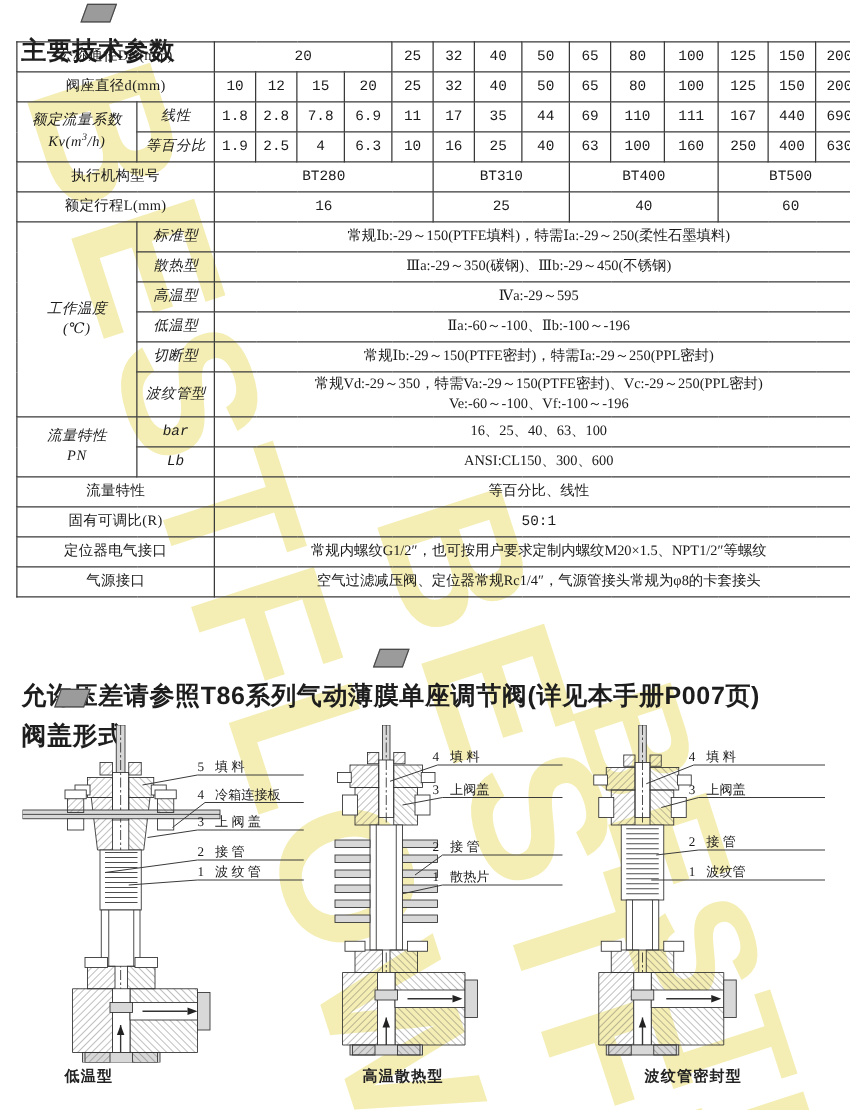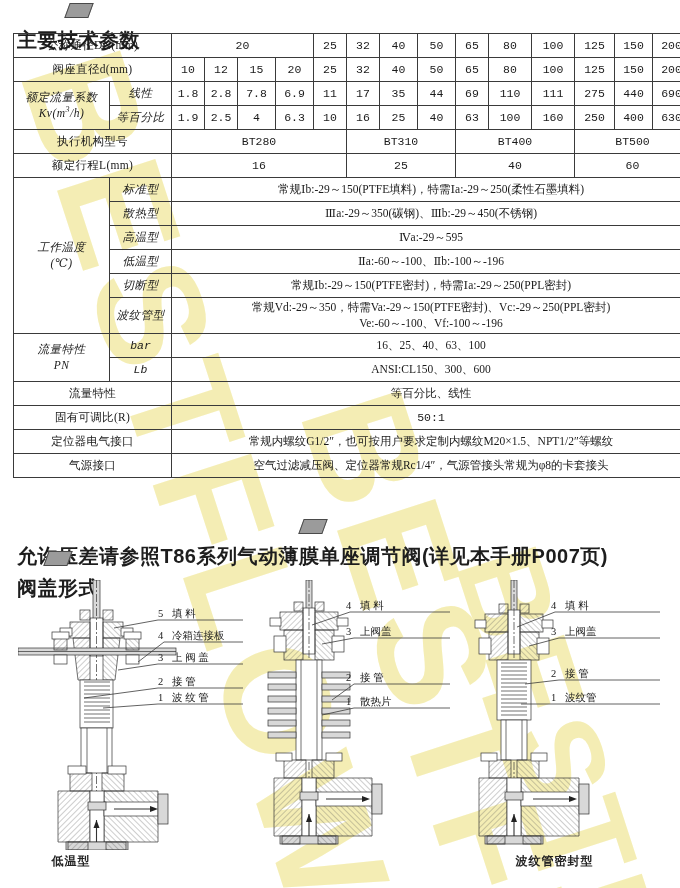--- a/index.html
+++ b/index.html
@@ -209,21 +209,21 @@
       <td class="num">2.8</td>
       <td class="num">7.8</td>
       <td class="num">6.9</td>
       <td class="num">11</td>
       <td class="num">17</td>
       <td class="num">35</td>
       <td class="num">44</td>
       <td class="num">69</td>
       <td class="num">110</td>
       <td class="num">111</td>
-      <td class="num">275</td>
+      <td class="num">167</td>
       <td class="num">440</td>
       <td class="num">690</td>
     </tr>
 
     <tr>
       <td class="lblc">等百分比</td>
       <td class="num">1.9</td>
       <td class="num">2.5</td>
       <td class="num">4</td>
       <td class="num">6.3</td>
@@ -506,20 +506,21 @@
           <text class="lbl-t" x="96" y="55">3</text>
           <text class="lbl-t" x="110" y="55">上阀盖</text>
 
           <text class="lbl-t" x="96" y="101">2</text>
           <text class="lbl-t" x="110" y="101">接  管</text>
 
           <text class="lbl-t" x="96" y="125">1</text>
           <text class="lbl-t" x="110" y="125">散热片</text>
         </g>
       </svg>
+      <div class="caption">高温散热型</div>
     </div>
 
     <div class="fig fig3">
       <svg width="215" height="270" viewBox="0 0 215 270">
         <g>
           <rect class="gry" x="56" y="0" width="6" height="32"></rect>
           <rect class="wh" x="53" y="30" width="12" height="44"></rect>
           <line class="ln" x1="59" y1="0" x2="59" y2="255" stroke-dasharray="8 2 2 2"></line>
           <rect class="hatch-a" x="44" y="24" width="9" height="9"></rect>
           <rect class="hatch-a" x="65" y="24" width="9" height="9"></rect>

